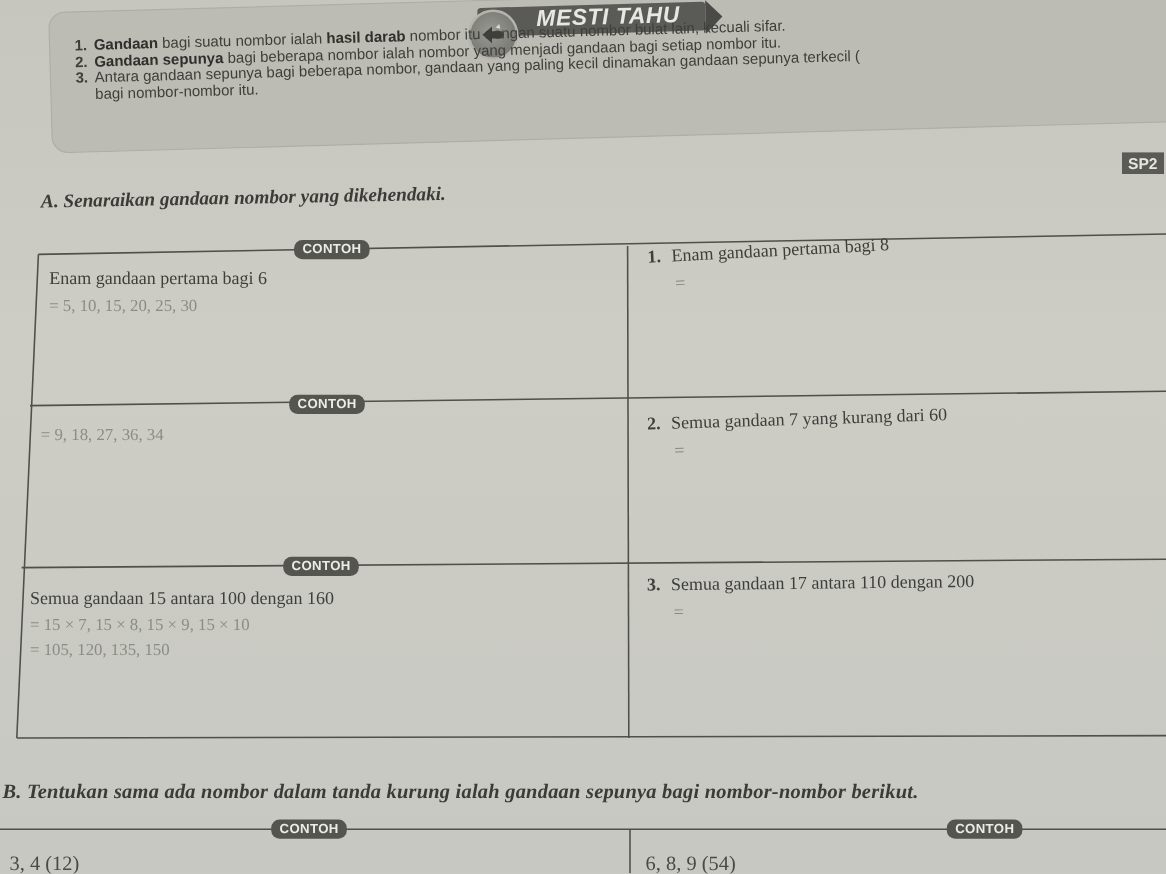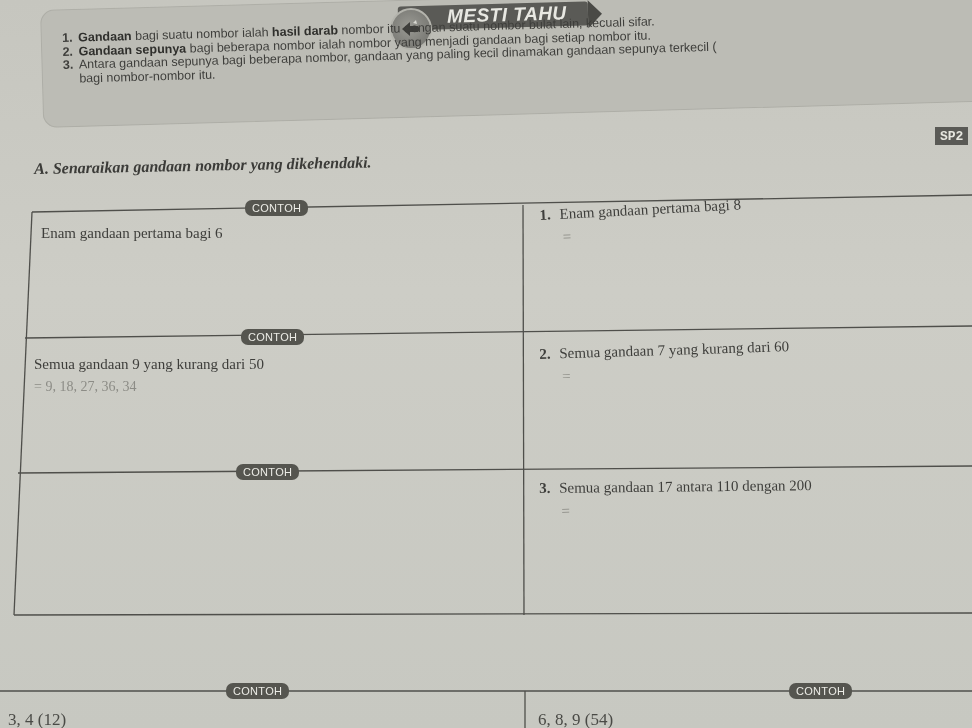--- a/index.html
+++ b/index.html
@@ -60,21 +60,21 @@
       transform-origin: left top;
       margin: 0; padding: 0; list-style: none;
     }
     .mt-list li { white-space: nowrap; }
     .mt-list .num { display: inline-block; width: 16px; font-weight: bold; }
     .mt-list .cont { padding-left: 16px; }
     .mt-list b { color: #2f2f2c; }
     .sp2 {
       position: absolute; left: 935px; top: 127px;
       background: #5a5a56; color: #e6e6df;
-      font-family: Liberation Mono, monospace; font-weight: bold;
+      font-family: Liberation Sans, sans-serif; font-weight: bold;
       font-size: 13px; padding: 2px 5px 1px 5px;
     }
     
     .secA-title {
       position: absolute; left: 34px; top: 160px;
       font-style: italic; font-weight: bold; font-size: 16px;
       color: #3b3b38; transform: rotate(-1.1deg); transform-origin: left top;
       white-space: nowrap;
     }
     .grid {
@@ -86,21 +86,21 @@
       font-size: 15px; color: #474744;
       line-height: 23px;
     }
     .cell .q { color: #3e3e3b; white-space: nowrap; }
     .cell .ans { color: #8c8c86; white-space: nowrap; font-size: 14px; line-height: 21px; }
     .cell .qnum { font-weight: bold; display: inline-block; width: 20px; }
     .cell .eq { color: #8a8a84; padding-left: 22px; }
     .contoh {
       position: absolute;
       background: #55554f; color: #ecece6;
-      font-family: "Liberation Sans", sans-serif; font-weight: normal;
+      font-family: "Liberation Sans", sans-serif; font-weight: bold;
       font-size: 11px; letter-spacing: 0.3px;
       padding: 1px 7px 1px 7px; border-radius: 7px;
       line-height: 14px;
     }
     .secB-title {
       position: absolute; left: 2px; top: 650px;
       font-style: italic; font-weight: bold; font-size: 17px;
       color: #3b3b38; white-space: nowrap; letter-spacing: 0.2px;
     }
     .b-item {
@@ -158,37 +158,43 @@
     <line x1="0" y1="691" x2="972" y2="691" stroke="#4f4f4b" stroke-width="1.3"></line>
     <line x1="525" y1="691" x2="525" y2="728" stroke="#4f4f4b" stroke-width="1.3"></line>
   </svg>
 
   <div class="contoh" style="left:245px; top:200px;">CONTOH</div>
   <div class="contoh" style="left:241px; top:329px;">CONTOH</div>
   <div class="contoh" style="left:236px; top:464px;">CONTOH</div>
 
   <div class="cell" style="left:41px; top:222px;">
     <div class="q">Enam gandaan pertama bagi 6</div>
+    <div class="ans">= 5, 10, 15, 20, 25, 30</div>
   </div>
   <div class="cell" style="left:34px; top:353px;">
-    <div class="q">Semua gandaan 9 yang kurang dari 50</div>
     <div class="ans">= 9, 18, 27, 36, 34</div>
+  </div>
+  <div class="cell" style="left:25px; top:488px;">
+    <div class="q">Semua gandaan 15 antara 100 dengan 160</div>
+    <div class="ans">= 15 × 7, 15 × 8, 15 × 9, 15 × 10</div>
+    <div class="ans">= 105, 120, 135, 150</div>
   </div>
 
   <div class="cell" style="left:539px; top:204px; transform:rotate(-3deg); transform-origin:left top;">
     <div class="q"><span class="qnum">1.</span><span>Enam gandaan pertama bagi 8</span></div>
     <div class="eq">=</div>
   </div>
   <div class="cell" style="left:539px; top:343px; transform:rotate(-1.8deg); transform-origin:left top;">
     <div class="q"><span class="qnum">2.</span><span>Semua gandaan 7 yang kurang dari 60</span></div>
     <div class="eq">=</div>
   </div>
   <div class="cell" style="left:539px; top:477px; transform:rotate(-0.6deg); transform-origin:left top;">
     <div class="q"><span class="qnum">3.</span><span>Semua gandaan 17 antara 110 dengan 200</span></div>
     <div class="eq">=</div>
   </div>
 
+  <div class="secB-title">B.  Tentukan sama ada nombor dalam tanda kurung ialah gandaan sepunya bagi nombor-nombor berikut.</div>
   <div class="contoh" style="left:226px; top:683px;">CONTOH</div>
   <div class="contoh" style="left:789px; top:683px;">CONTOH</div>
   <div class="b-item" style="left:8px; top:710px;">3, 4 (12)</div>
   <div class="b-item" style="left:538px; top:710px;">6, 8, 9 (54)</div>
 
 </div>
 
 </body></html>

